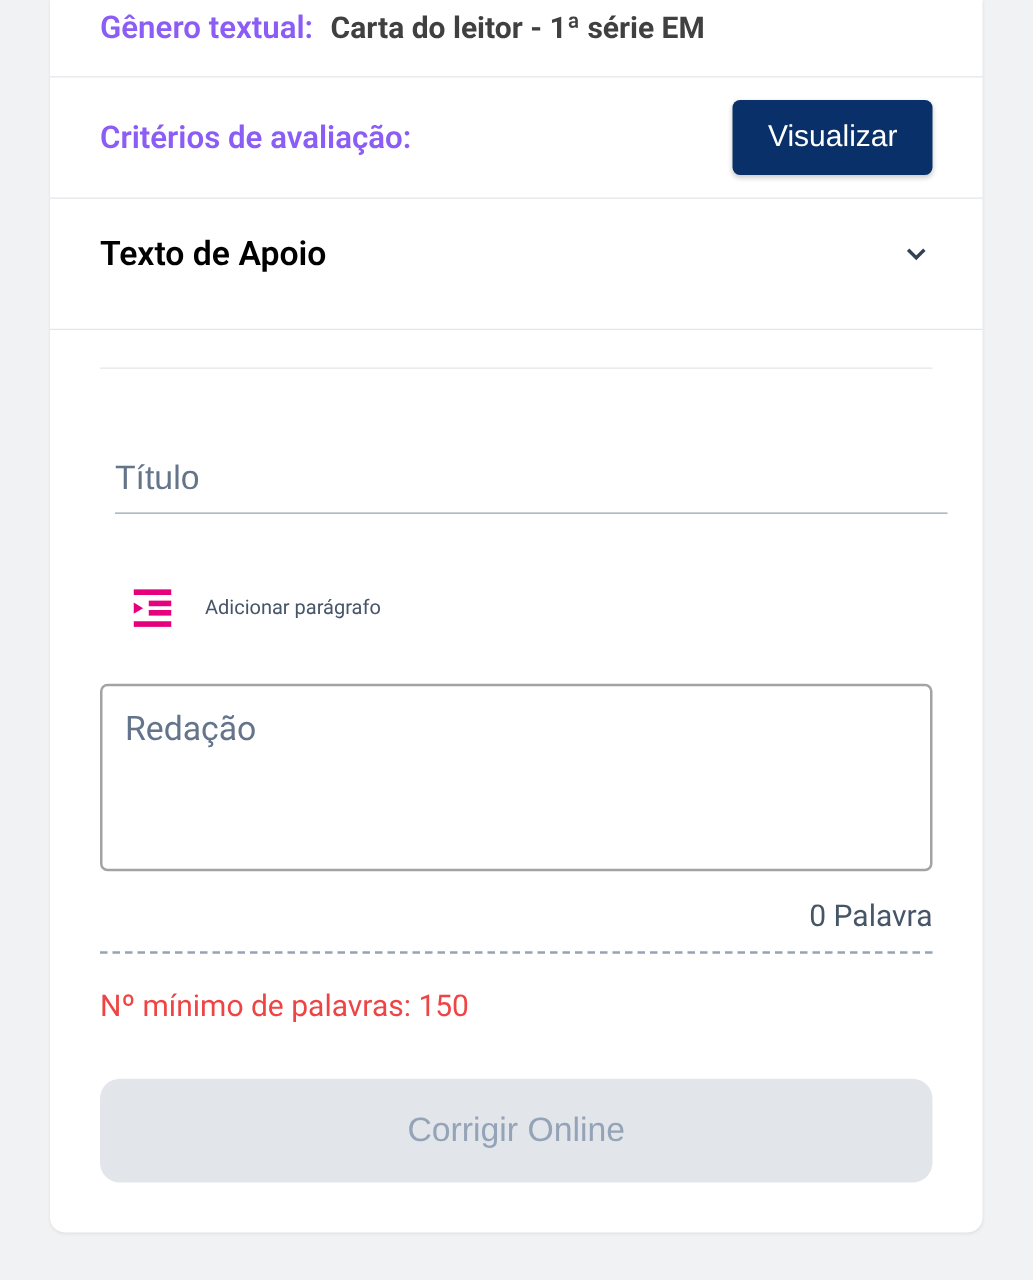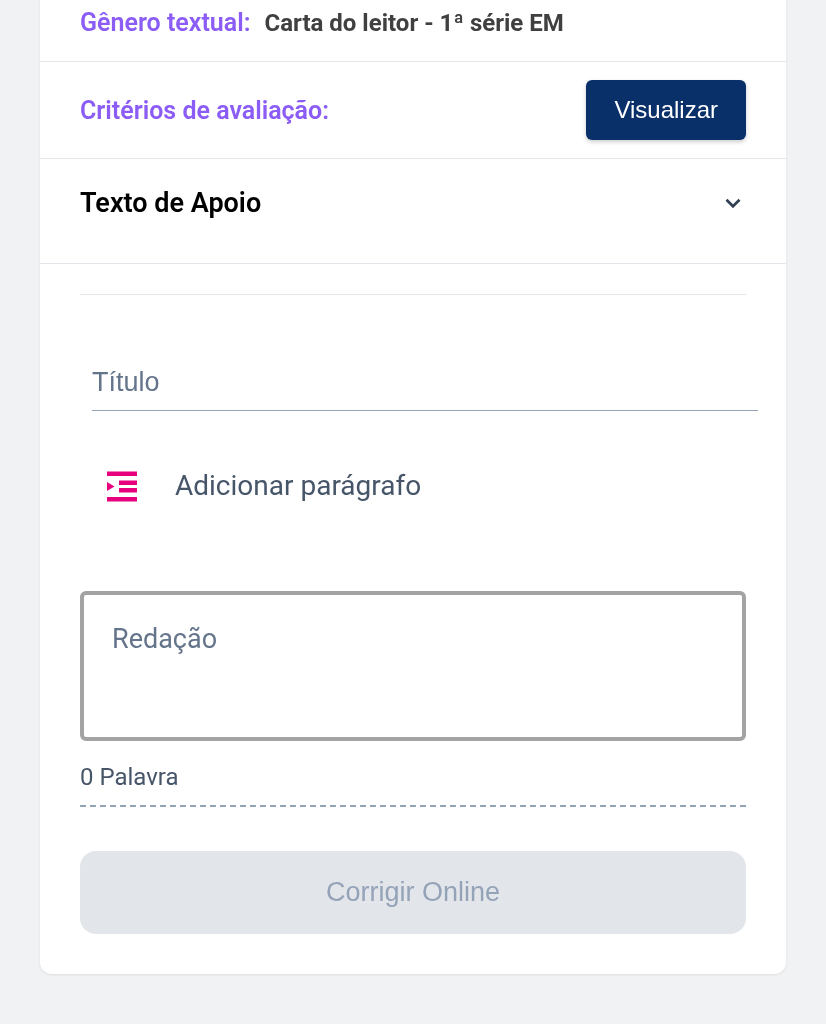--- a/index.html
+++ b/index.html
@@ -125,45 +125,44 @@
       margin-left: 24px;
       cursor: pointer;
     }
     
     .indent-icon {
       width: 36px;
       height: 36px;
     }
     
     .add-paragraph-label {
-      font-size: 28px;
+      font-size: 16px;
       color: #475569;
-      margin-left: 11px;
     }
     
     .essay-textarea {
       width: 100%;
       min-height: 150px;
-      border: 4px solid #a3a3a3;
+      border: 2px solid #a3a3a3;
       border-radius: 6px;
-      padding: 28px;
+      padding: 18px;
       font-size: 27px;
       color: #1e293b;
-      margin-top: 88px;
+      margin-top: 44px;
       outline: none;
       resize: none;
       font-family: inherit;
     }
     
     .essay-textarea::placeholder {
       color: #64748b;
     }
     
     .word-count {
-      text-align: left;
+      text-align: right;
       font-size: 24px;
       color: #475569;
       margin-top: 18px;
     }
     
     .dashed-divider {
       border: none;
       border-top: 2px dashed #94a3b8;
       margin: 14px 0 0 0;
     }
@@ -230,17 +229,18 @@
       </span>
       <span class="add-paragraph-label">Adicionar parágrafo</span>
     </div>
 
     <textarea class="essay-textarea" placeholder="Redação" style=""></textarea>
 
     <div class="word-count">0 Palavra</div>
 
     <hr class="dashed-divider">
 
+    <div class="min-words">Nº mínimo de palavras: 150</div>
 
     <button class="submit-btn" disabled="">Corrigir Online</button>
   </div>
 
 </div>
 
 </body></html>

